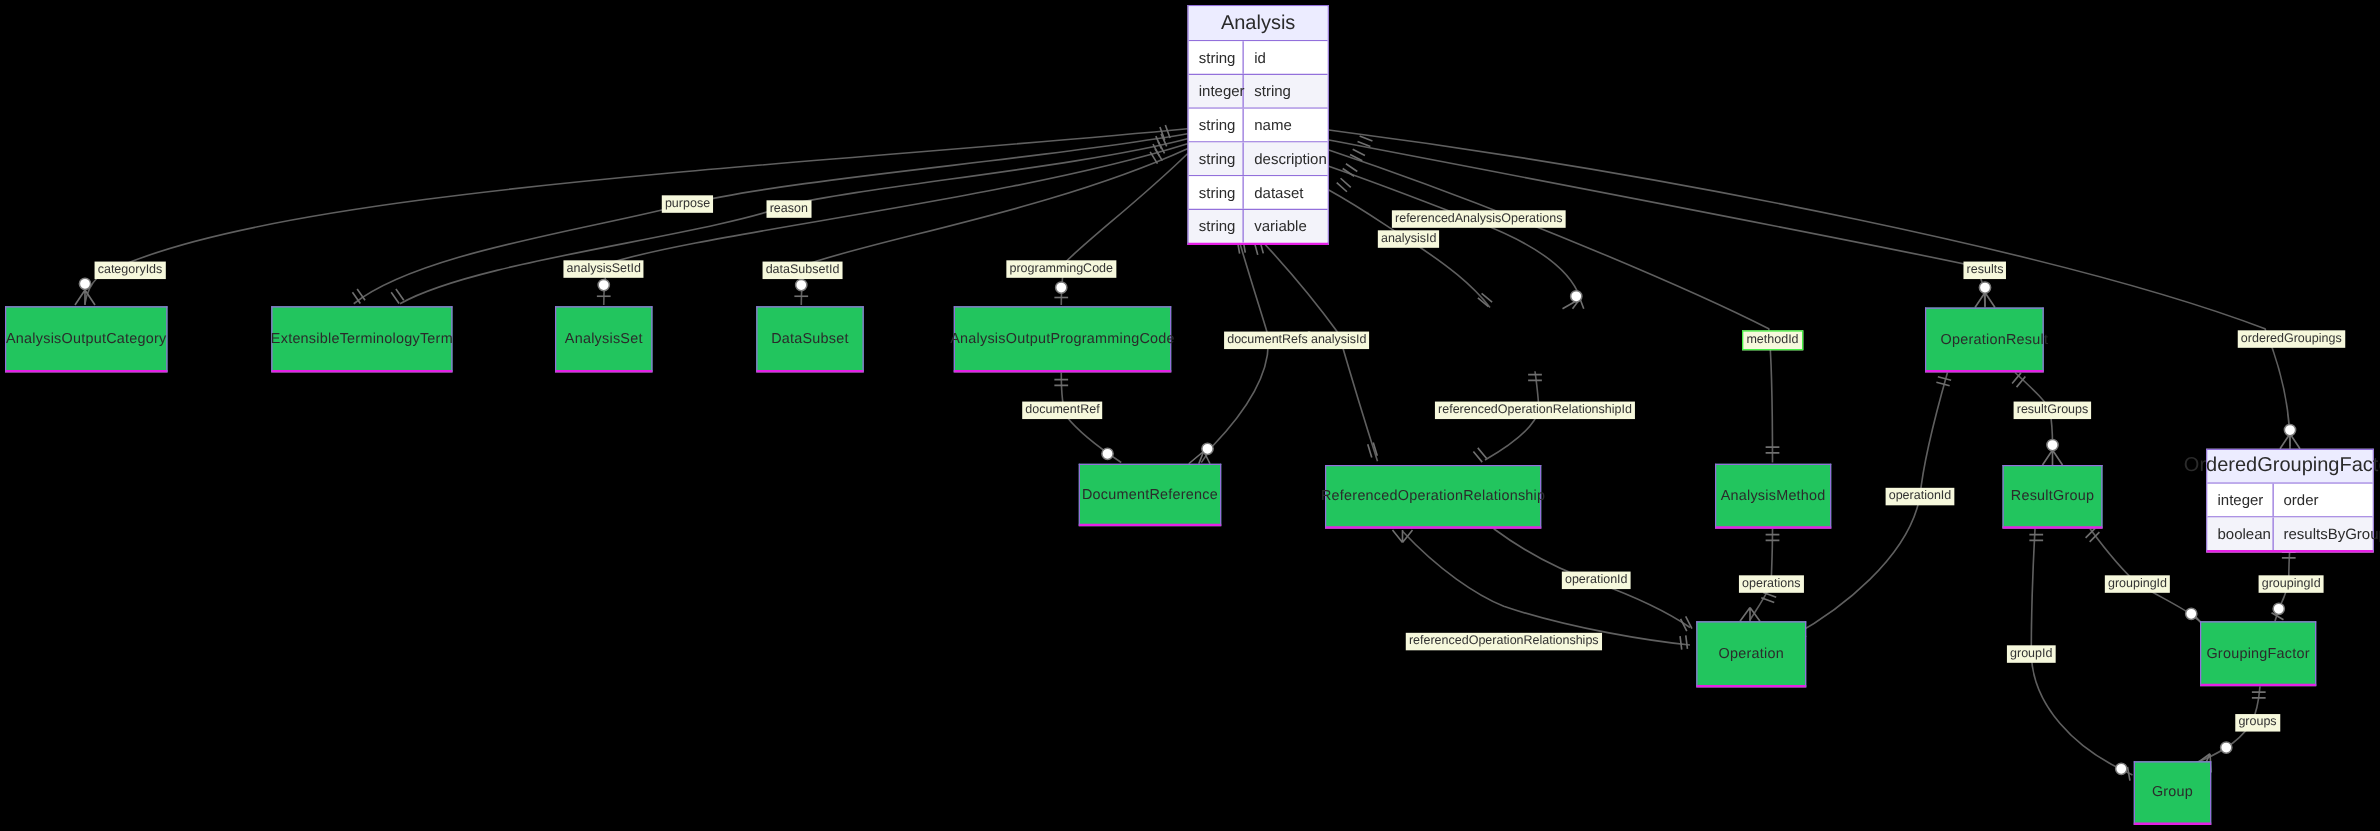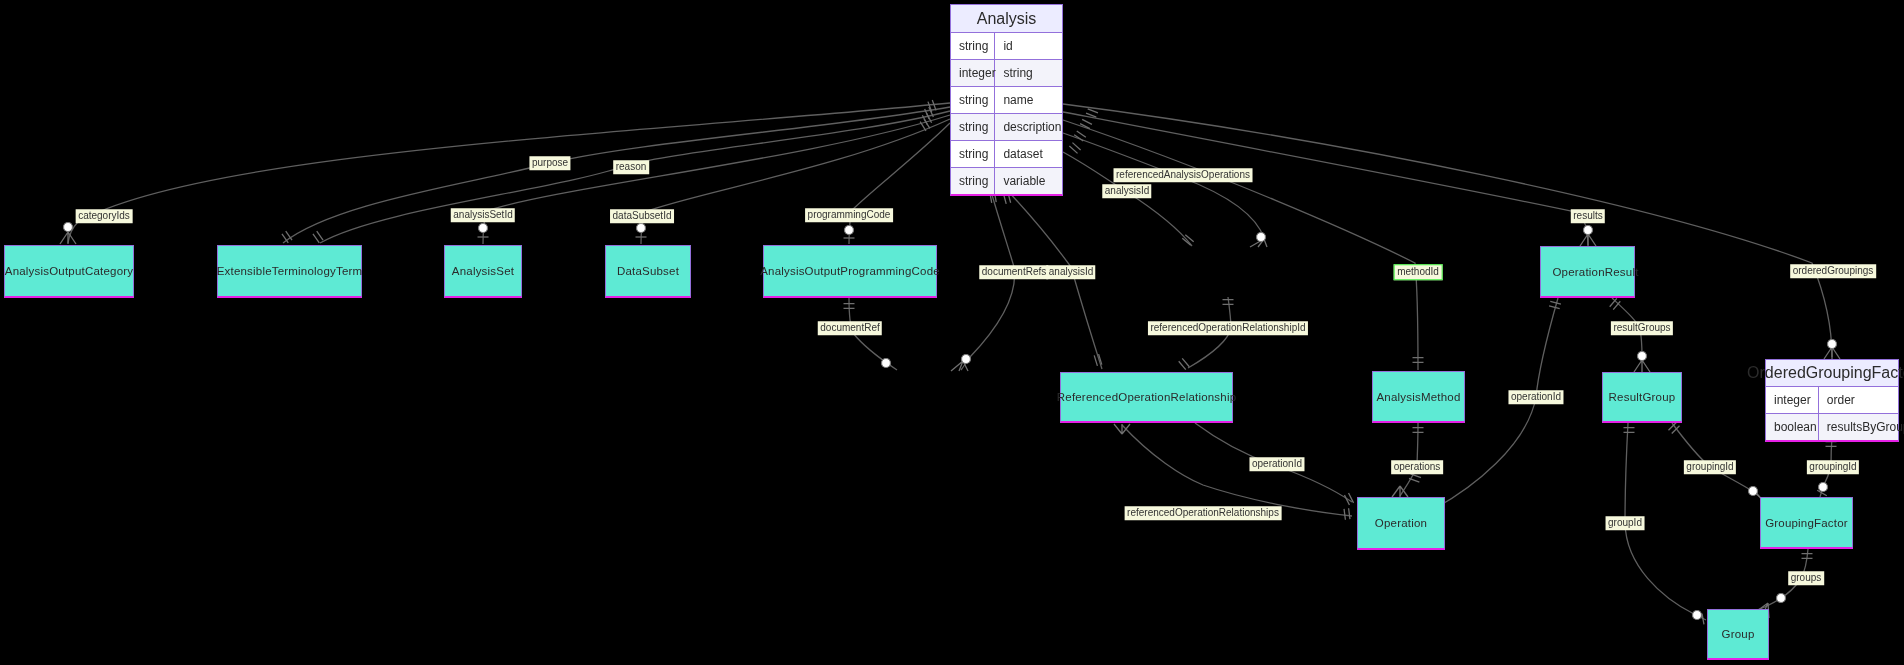--- a/index.html
+++ b/index.html
@@ -2,21 +2,21 @@
 <html><head>
 <meta charset="utf-8">
 <style>
   html,body{margin:0;padding:0;background:#000;}
   #canvas{position:relative;width:1904px;height:665px;background:#000;overflow:hidden;
           font-family:"Liberation Sans", sans-serif;}
   svg.edges{position:absolute;left:0;top:0;z-index:1;}
   .edge{fill:none;stroke:#5f5f5f;stroke-width:1.3px;}
   .mark{stroke:#6f6f6f;stroke-width:1.3px;fill:none;}
   .ring{fill:#ffffff;stroke:#7a7a7a;stroke-width:1.2px;}
-  .entity{position:absolute;z-index:3;background:#5eead4;border:1.3px solid #9370DB;
+  .entity{position:absolute;z-index:3;background:#22c55e;border:1.3px solid #9370DB;
           border-bottom:2.5px solid #e620e6;color:#2b2b2b;box-sizing:border-box;}
   .entity.plain{display:flex;align-items:center;justify-content:center;
           font-size:11.5px;letter-spacing:.2px;white-space:nowrap;}
   .entity.table{padding:0;background:#ECECFF;}
   .ehead{height:27px;display:flex;align-items:center;justify-content:center;
          font-size:16px;background:#ECECFF;border-bottom:1px solid #9370DB;}
   .erow{display:flex;height:26px;border-bottom:1px solid #9370DB;font-size:12px;}
   .erow:last-child{border-bottom:none;}
   .erow .etype{width:40%;padding-left:8px;display:flex;align-items:center;
          border-right:1px solid #9370DB;box-sizing:border-box;}
@@ -193,20 +193,23 @@
     <div class="erow odd">
         <div class="etype">integer</div>
         <div class="ename">order</div>
       </div>
     <div class="erow even">
         <div class="etype">boolean</div>
         <div class="ename">resultsByGroup</div>
       </div>
   </div>
 
+  <div class="entity plain" style="left:863px;top:371px;width:114px;height:50px;">
+    <span>DocumentReference</span>
+    </div>
 
   <div class="entity plain" style="left:1060px;top:372px;width:173px;height:51px;">
     <span>ReferencedOperationRelationship</span>
     </div>
 
   <div class="entity plain" style="left:1372px;top:371px;width:93px;height:52px;">
     <span>AnalysisMethod</span>
     </div>
 
   <div class="entity plain" style="left:1602px;top:372px;width:80px;height:51px;">

